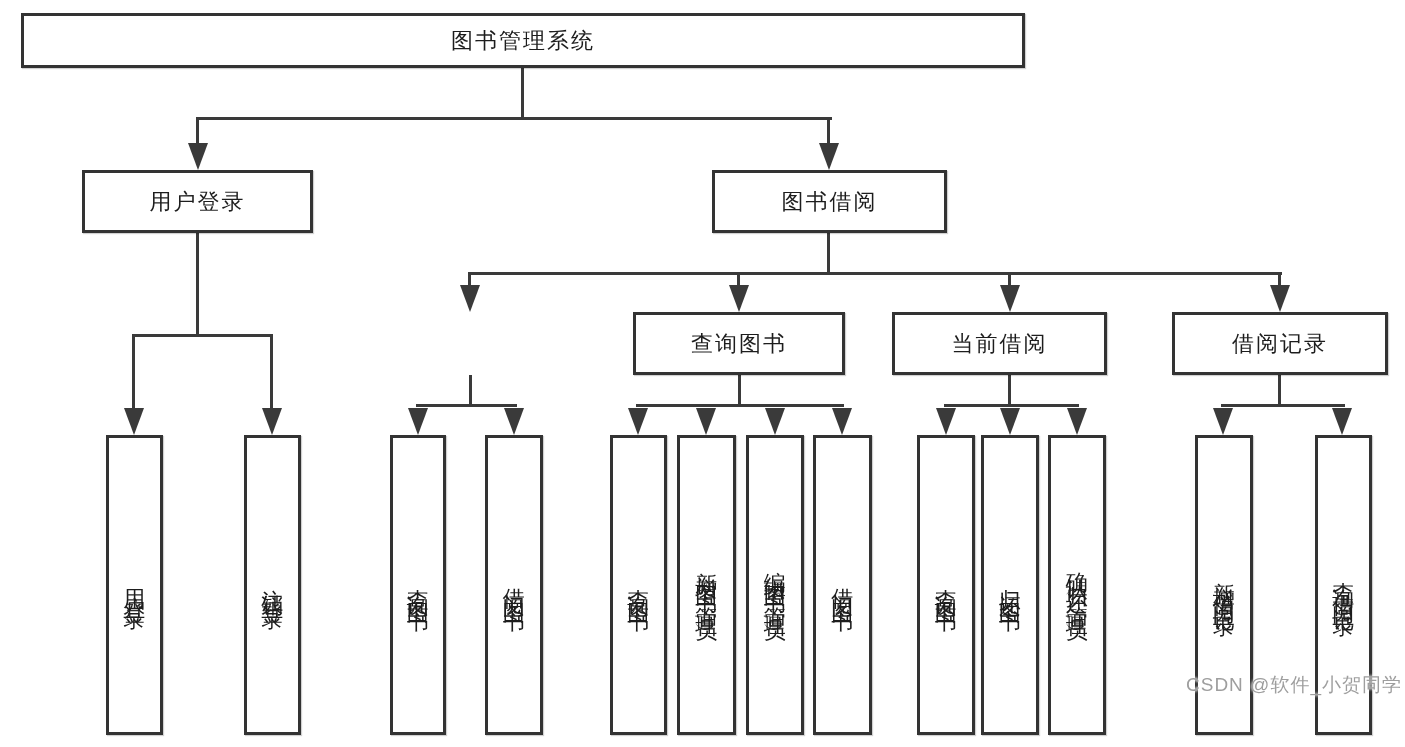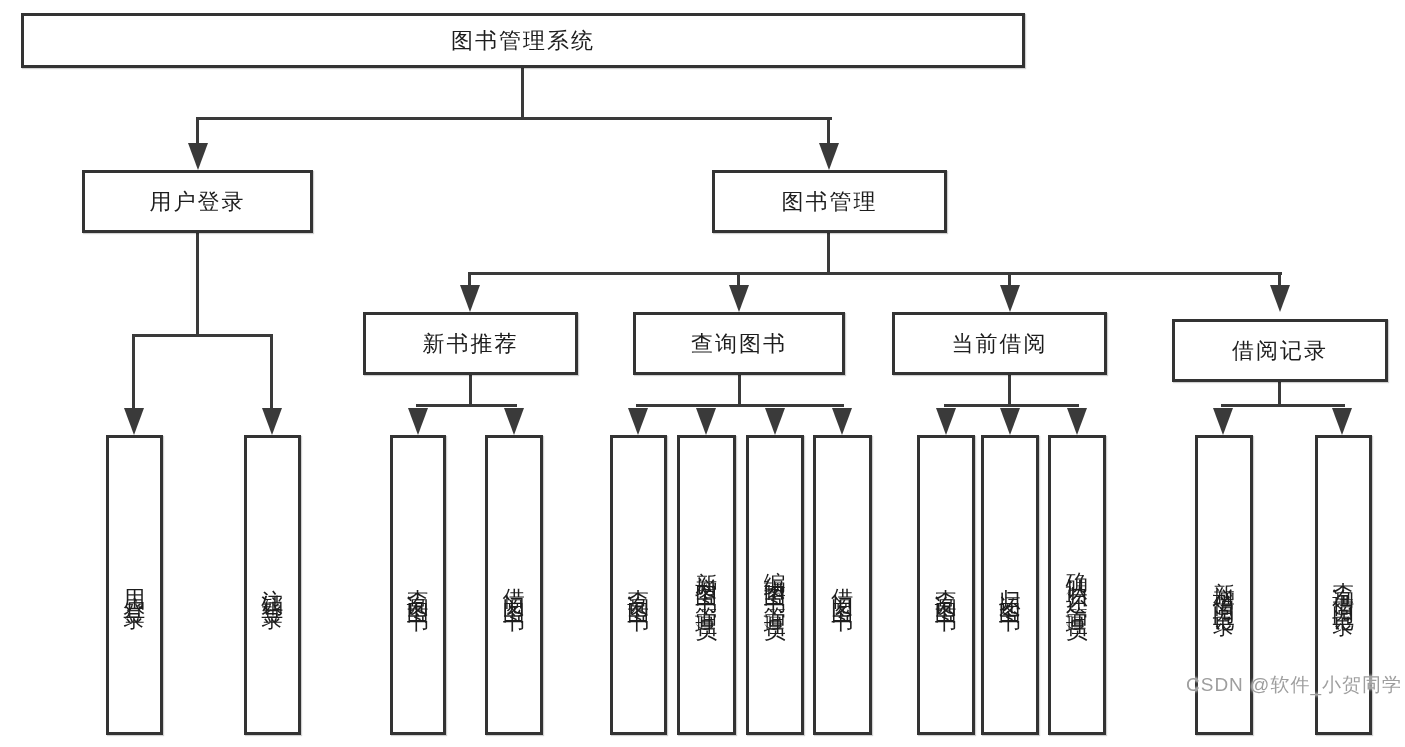--- a/index.html
+++ b/index.html
@@ -85,33 +85,30 @@
   <div class="ar" style="left:1332px;top:408px"></div>
 
   <div class="box" style="left:21px;top:13px;width:1004px;height:55px">
     <span class="hlbl">图书管理系统</span>
   </div>
 
   <div class="box" style="left:82px;top:170px;width:231px;height:63px">
     <span class="hlbl">用户登录</span>
   </div>
   <div class="box" style="left:712px;top:170px;width:235px;height:63px">
-    <span class="hlbl">图书管理</span>
+    <span class="hlbl">图书借阅</span>
   </div>
 
-  <div class="box" style="left:363px;top:312px;width:215px;height:63px">
-    <span class="hlbl">新书推荐</span>
-  </div>
   <div class="box" style="left:633px;top:312px;width:212px;height:63px">
     <span class="hlbl">查询图书</span>
   </div>
   <div class="box" style="left:892px;top:312px;width:215px;height:63px">
     <span class="hlbl">当前借阅</span>
   </div>
-  <div class="box" style="left:1172px;top:319px;width:216px;height:63px">
+  <div class="box" style="left:1172px;top:312px;width:216px;height:63px">
     <span class="hlbl">借阅记录</span>
   </div>
 
   <div class="box" style="left:106px;top:435px;width:57px;height:300px">
     <span class="vtext">用户登录</span>
   </div>
   <div class="box" style="left:244px;top:435px;width:57px;height:300px">
     <span class="vtext">注销登录</span>
   </div>
 

